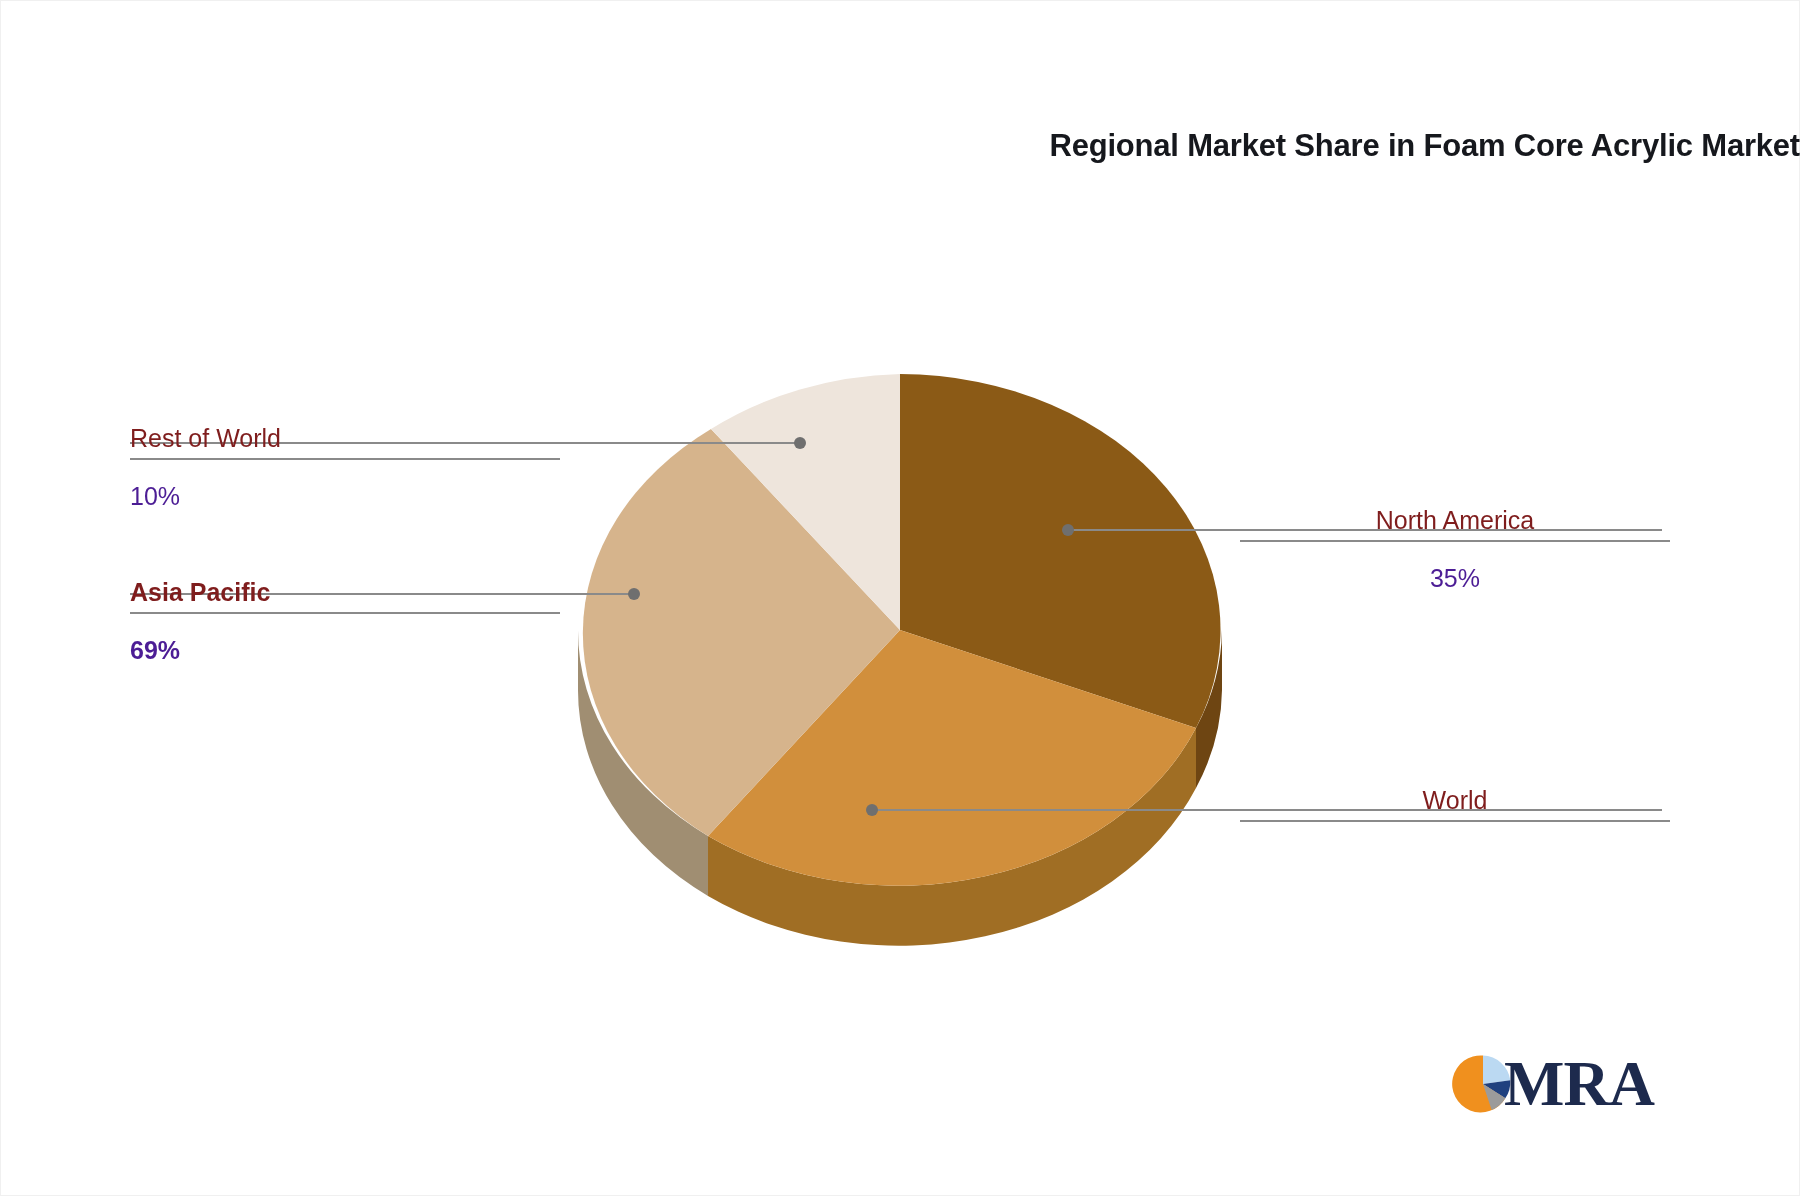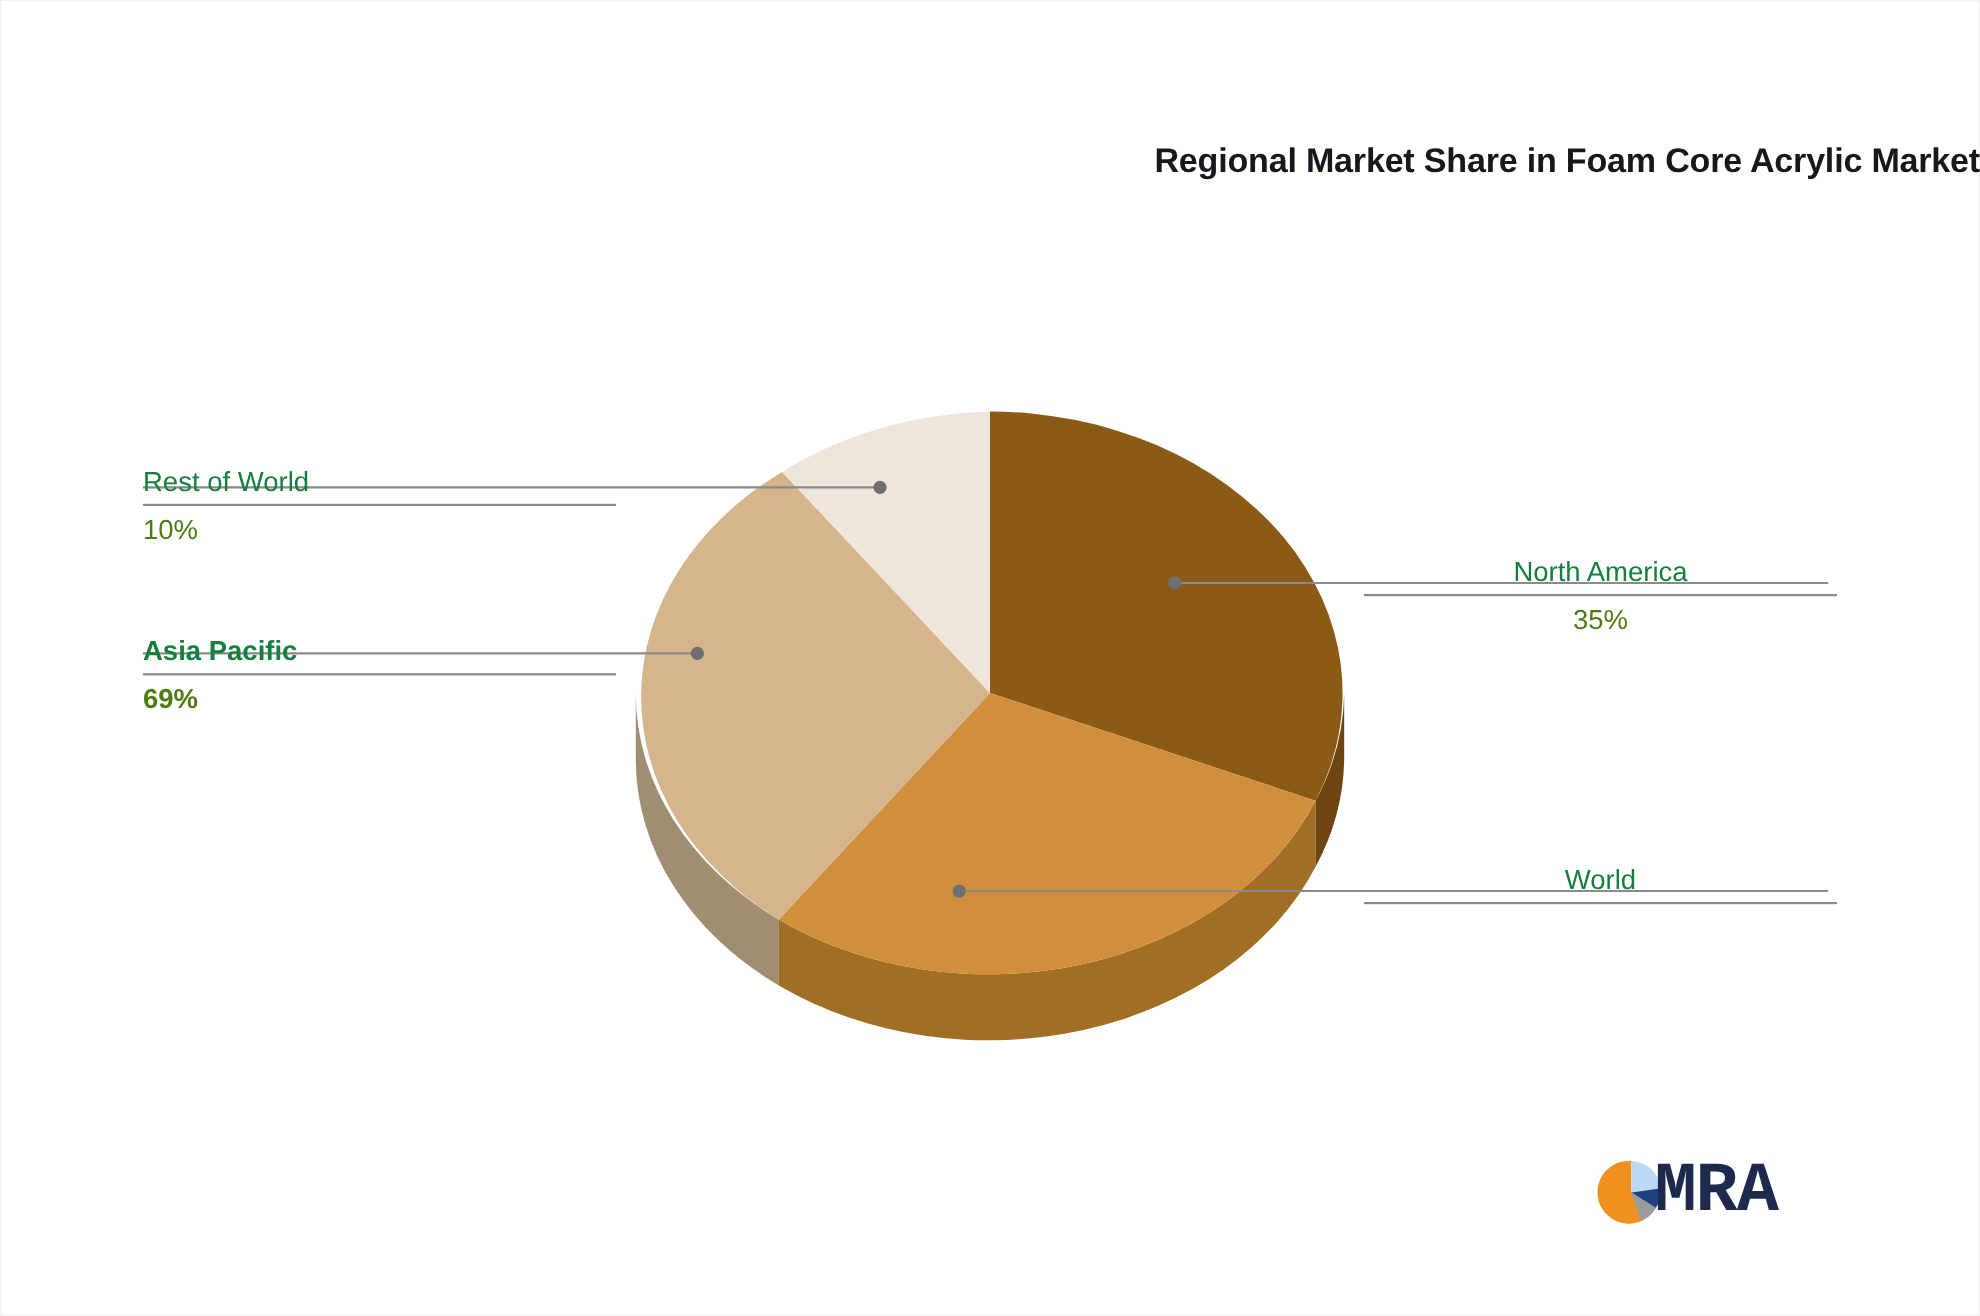--- a/index.html
+++ b/index.html
@@ -64,35 +64,35 @@
     overflow: visible;
   }
 
   
   .callout {
     position: absolute;
     width: 420px;
   }
   .callout .cl-name {
     font-size: 25px;
-    color: #15803d;
+    color: #7f1d1d;
     line-height: 1.12;
     white-space: nowrap;
   }
   .callout .cl-rule {
     height: 0;
     border-top: 2px solid #8a8a8a;
     margin-top: 6px;
     width: 100%;
   }
   .callout .cl-value {
     font-size: 25px;
-    color: #4d7c0f;
+    color: #4c1d95;
     line-height: 1.12;
-    margin-top: 8px;
+    margin-top: 22px;
   }
   .callout.left { text-align: left; }
   .callout.right { text-align: center; }
 
   #callout-rest-of-world { left: 130px; top: 424px; width: 430px; }
   #callout-asia-pacific  { left: 130px; top: 578px; width: 430px; font-weight: bold; }
   #callout-north-america { left: 1240px; top: 506px; width: 430px; }
   #callout-europe        { left: 1240px; top: 786px; width: 430px; }
 
   
@@ -104,21 +104,21 @@
     height: 76px;
     display: flex;
     align-items: center;
   }
   #brand-logo .logo-mark {
     width: 62px;
     height: 62px;
     flex: 0 0 auto;
   }
   #brand-logo .logo-word {
-    font-family: Liberation Mono, monospace;
+    font-family: Liberation Serif, serif;
     font-size: 64px;
     font-weight: bold;
     color: #1d2a4d;
     line-height: 1;
     margin-left: -10px;
     letter-spacing: -1px;
   }
 </style>
 </head>
 <body>

